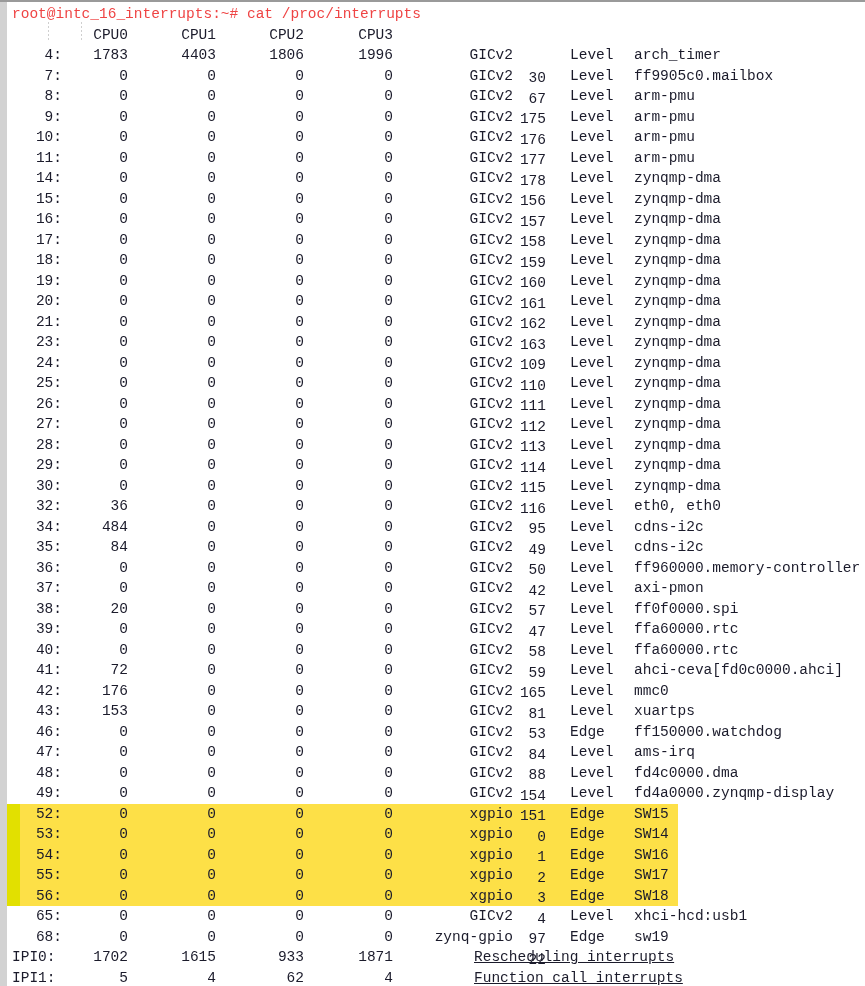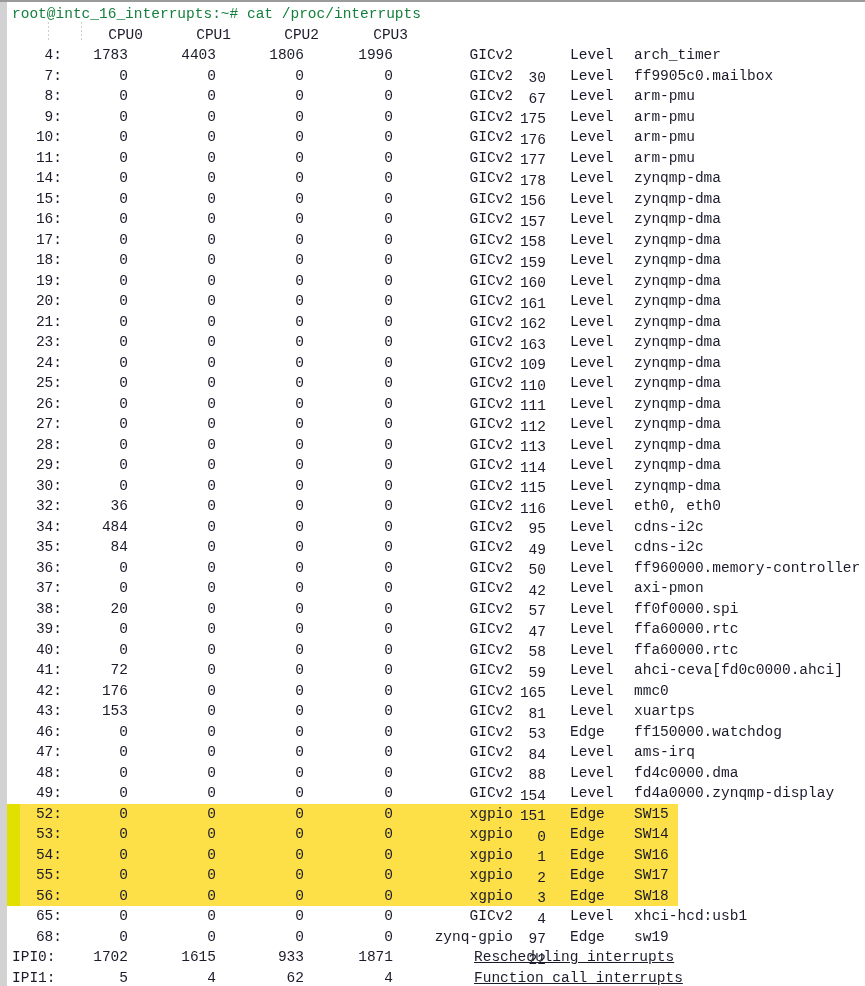--- a/index.html
+++ b/index.html
@@ -64,21 +64,21 @@
     line-height: 20.5px;
     white-space: pre;
     font-size: 14.5px;
     color: #1b1b2b;
     letter-spacing: 0px;
   }
 
   .prompt-line {
     padding-left: 12px;
     font-size: 14.5px;
-    color: #15803d;
+    color: #ef4444;
   }
 
   
   .line.hl {
     background: #fde047;
   }
   .line.hl::before {
     content: "";
     position: absolute;
     left: 7px;
@@ -120,21 +120,21 @@
   
   .c-dev   { left: 634px; text-align: left; }
 
   
   .c-ipi-label { left: 12px; text-align: right; }
   .c-ipi-desc  { left: 474px; text-align: left; text-decoration: underline; }
 
   .hdr .c-cpu0,
   .hdr .c-cpu1,
   .hdr .c-cpu2,
-  .hdr .c-cpu3 { color: #1b1b2b; margin-left: 15px; }
+  .hdr .c-cpu3 { color: #1b1b2b; }
 </style>
 </head>
 <body>
 
 <div id="terminal">
 
   <div class="left-gutter"></div>
   <div class="ghost-rule g1"></div>
   <div class="ghost-rule g2"></div>
 

